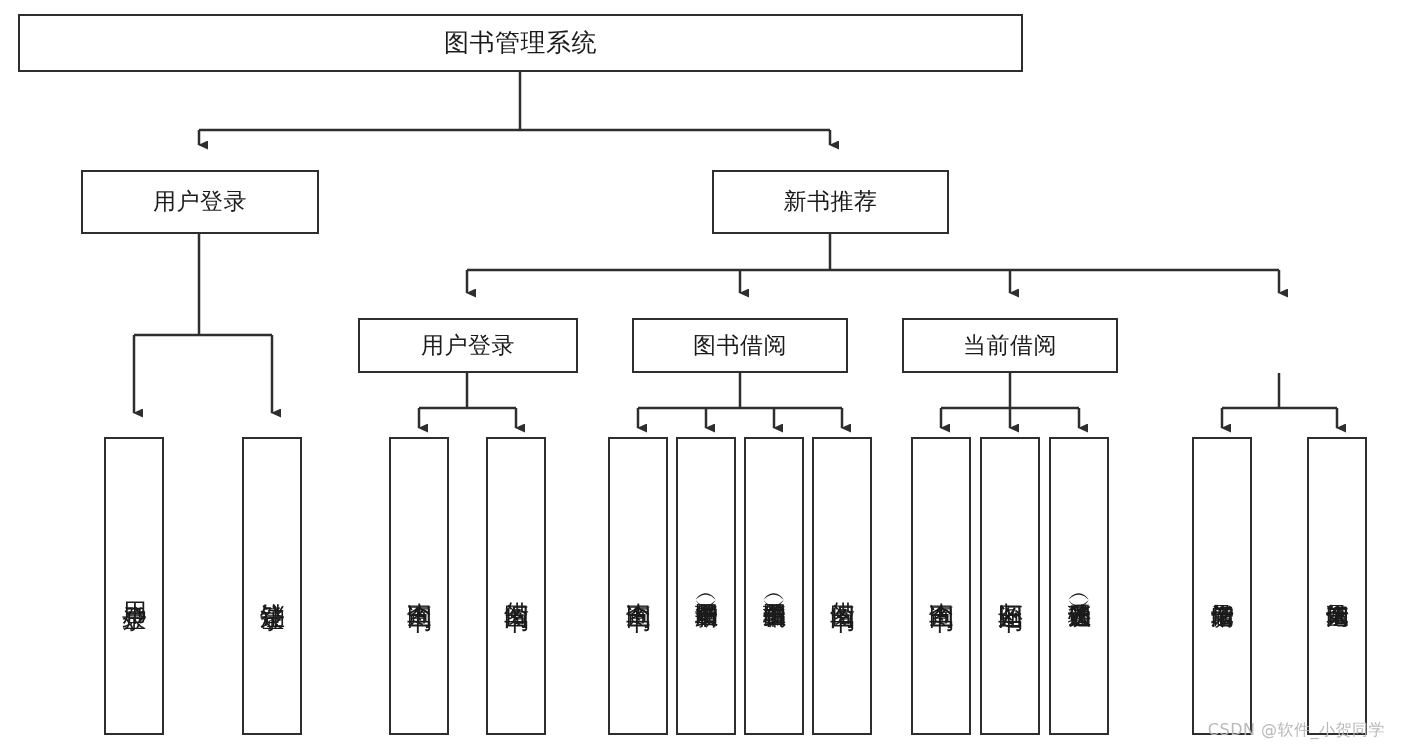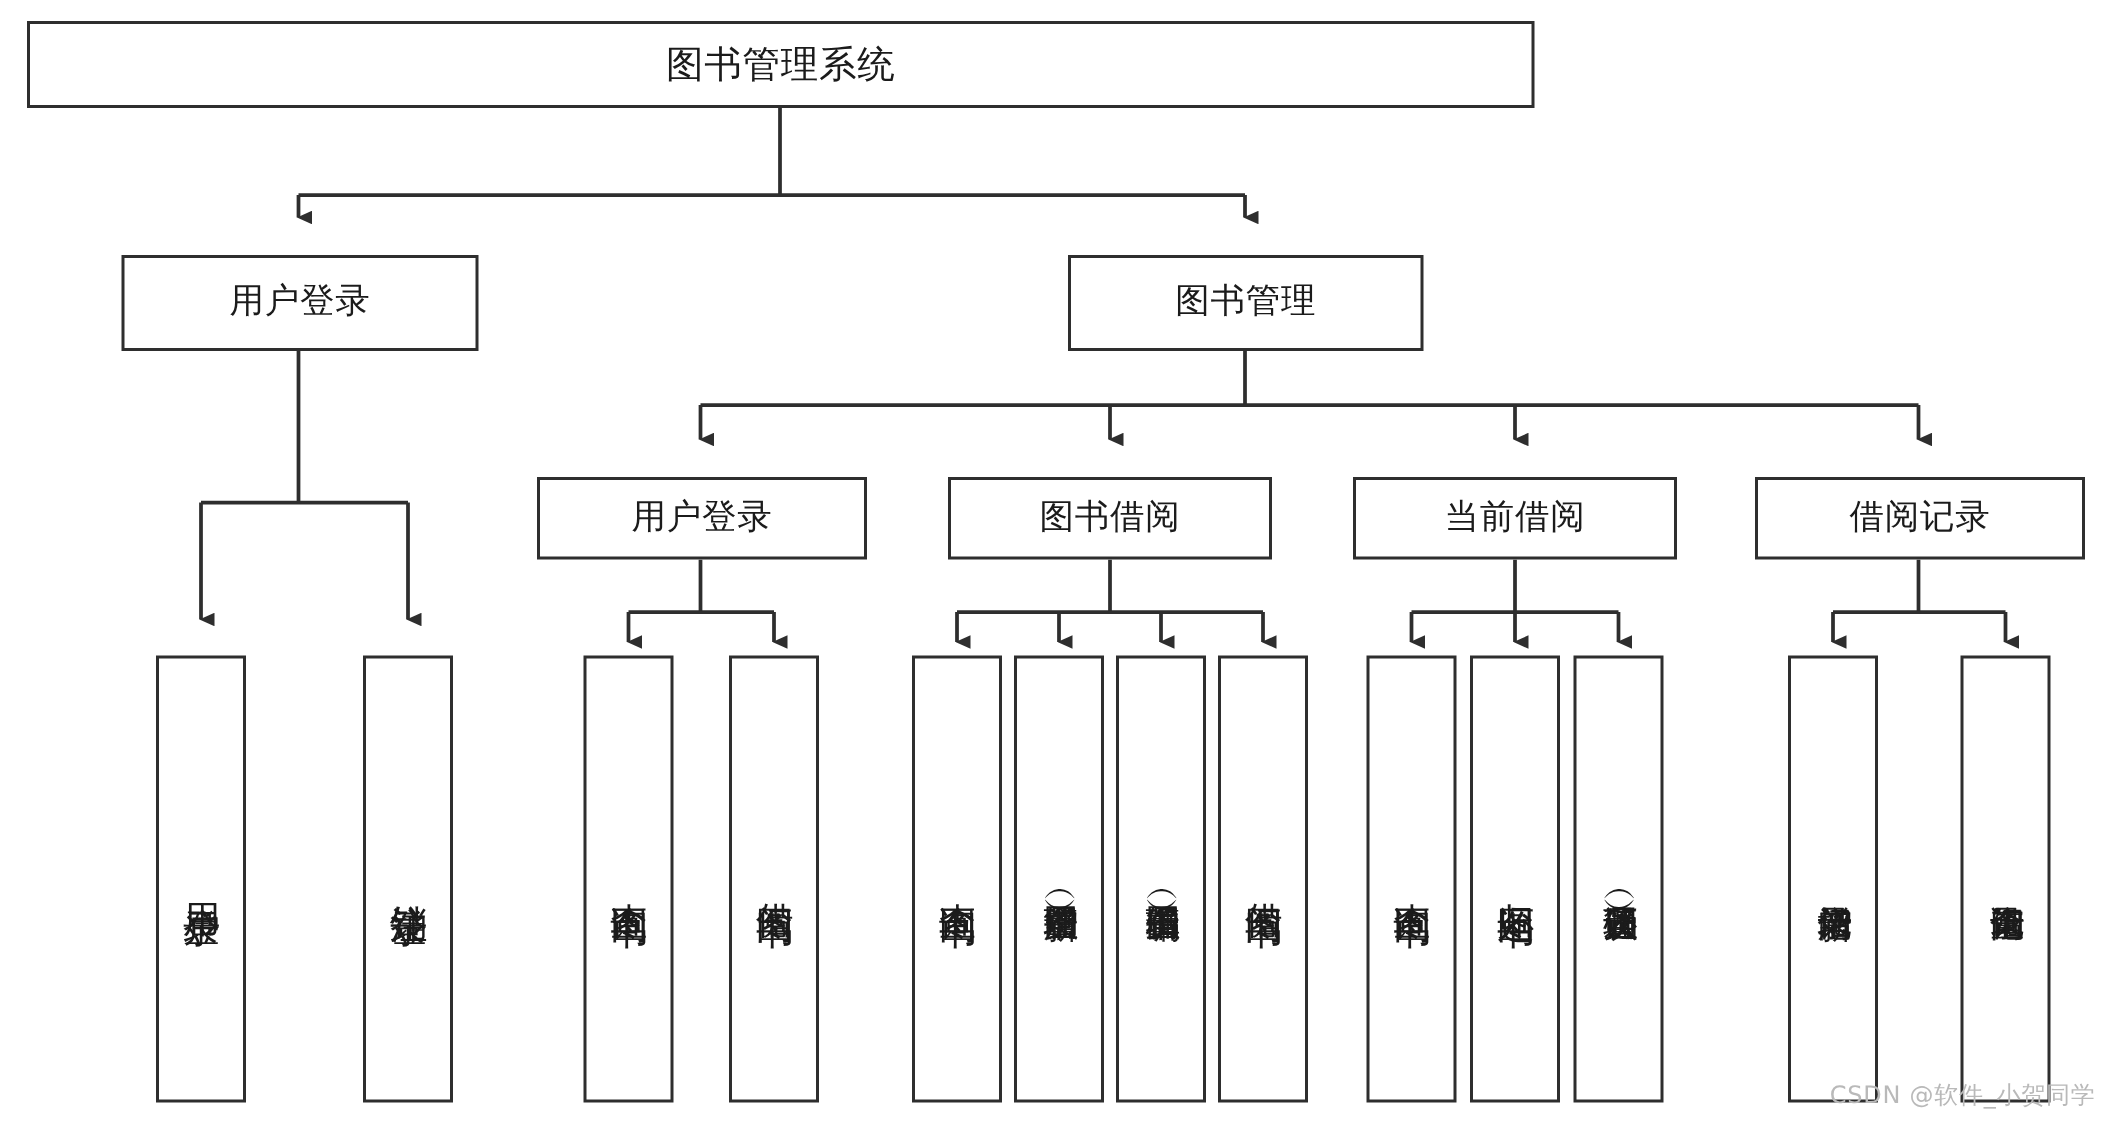--- a/index.html
+++ b/index.html
@@ -61,21 +61,21 @@
     line-height: 1.12;
     letter-spacing: 2px;
     white-space: nowrap;
   }
   .node-box.vertical.tight .node-label {
     font-size: 23px;
     letter-spacing: 0px;
   }
   .watermark {
     position: absolute;
-    right: 8px;
+    right: 20px;
     bottom: 6px;
     font-size: 16px;
     color: #b9b9b9;
     letter-spacing: 0.5px;
     white-space: nowrap;
     pointer-events: none;
   }
 </style>
 </head>
 <body>
@@ -135,38 +135,35 @@
 
   <div class="node-box root horizontal" style="left:18px; top:14px; width:1005px; height:58px;">
     <span class="node-label">图书管理系统</span>
   </div>
 
   <div class="node-box horizontal" style="left:81px; top:170px; width:238px; height:64px;">
     <span class="node-label">用户登录</span>
   </div>
 
   <div class="node-box horizontal" style="left:712px; top:170px; width:237px; height:64px;">
-    <span class="node-label">图书管理</span>
+    <span class="node-label">新书推荐</span>
   </div>
 
   <div class="node-box horizontal" style="left:358px; top:318px; width:220px; height:55px;">
     <span class="node-label">用户登录</span>
   </div>
 
   <div class="node-box horizontal" style="left:632px; top:318px; width:216px; height:55px;">
     <span class="node-label">图书借阅</span>
   </div>
 
   <div class="node-box horizontal" style="left:902px; top:318px; width:216px; height:55px;">
     <span class="node-label">当前借阅</span>
   </div>
 
-  <div class="node-box horizontal" style="left:1170px; top:318px; width:220px; height:55px;">
-    <span class="node-label">借阅记录</span>
-  </div>
 
   <div class="node-box vertical" style="left:104px; top:437px; width:60px; height:298px;">
     <span class="node-label">用户登录</span>
   </div>
   <div class="node-box vertical" style="left:242px; top:437px; width:60px; height:298px;">
     <span class="node-label">注销登录</span>
   </div>
 
   <div class="node-box vertical" style="left:389px; top:437px; width:60px; height:298px;">
     <span class="node-label">查询图书</span>

